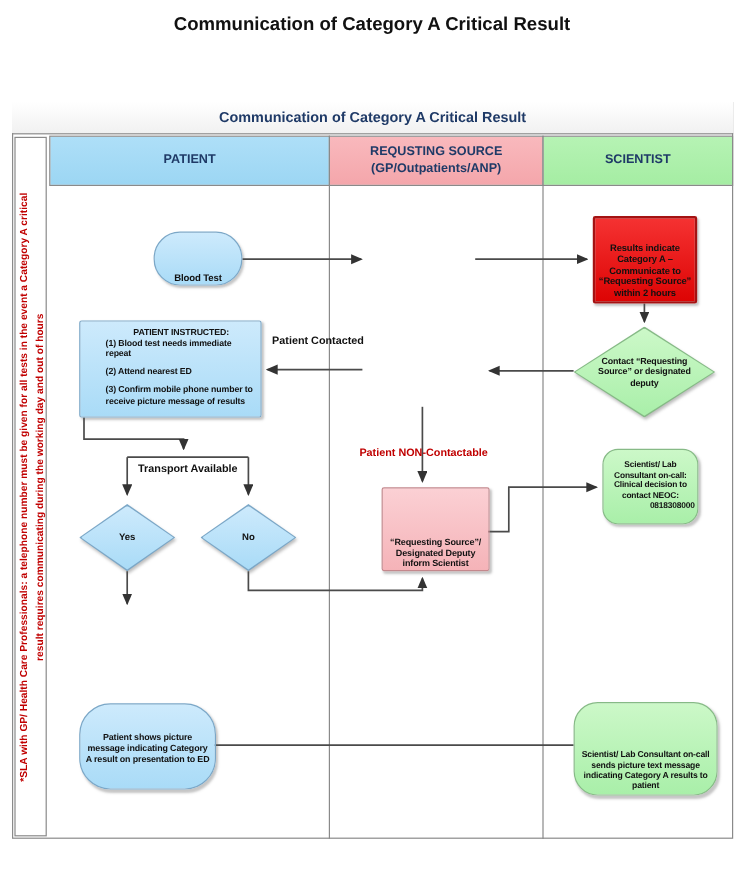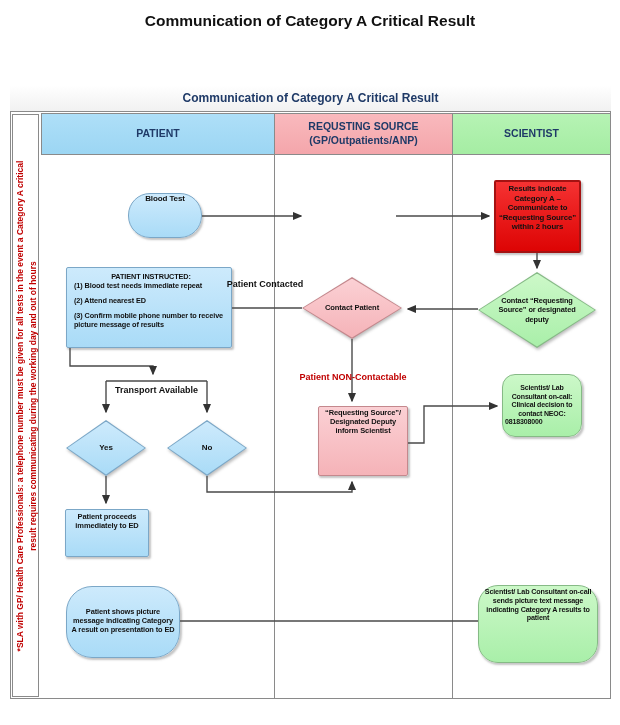--- a/index.html
+++ b/index.html
@@ -38,33 +38,33 @@
     font-weight:bold; color:var(--navy); text-align:center; font-size:10.5px; line-height:1.3; z-index:2;}
   .col-patient{left:41px; width:234px; background:linear-gradient(var(--header-blue),#9cd6f3);}
   .col-requesting{left:274px; width:179px; background:linear-gradient(var(--header-pink),#f4a6ab);}
   .col-scientist{left:452px; width:159px; background:linear-gradient(var(--header-green),#a5eda3);}
 
   .lane-sep{position:absolute; width:1px; background:var(--border-gray); top:155px; height:544px; z-index:0;}
   .sep1{left:274px;} .sep2{left:452px;}
 
   svg.flows{position:absolute; left:0; top:0; z-index:1; pointer-events:none;}
 
-  .node{position:absolute; z-index:2; display:flex; align-items:flex-start; justify-content:center;
+  .node{position:absolute; z-index:2; display:flex; align-items:flex-end; justify-content:center;
     text-align:center; font-weight:bold; color:#111; line-height:1.22; letter-spacing:-0.1px;
     box-shadow:1.5px 2px 2px rgba(90,90,90,.35);}
   .blue{background:linear-gradient(var(--blue-fill),var(--blue-fill2)); border:1px solid var(--blue-border);}
   .pink{background:linear-gradient(var(--pink-fill),var(--pink-fill2)); border:1px solid var(--pink-border);}
   .green{background:linear-gradient(var(--green-fill),var(--green-fill2)); border:1px solid var(--green-border);}
   .redbox{background:linear-gradient(#f53232,#dd0404); border:2px solid var(--red-box-border);}
 
   .n-blood{left:128px; top:193px; width:74px; height:45px; border-radius:22px; font-size:8px;}
   .n-acquires{left:307px; top:190px; width:89px; height:51px; border-radius:2px; font-size:7.6px; padding:2px;}
   .n-results{left:494px; top:180px; width:87px; height:73px; border-radius:2px; font-size:7.8px; padding:2px;}
-  .n-instructed{left:66px; top:267px; width:166px; height:81px; border-radius:2px;
-    display:block; text-align:left; font-size:7.3px; padding:4px 3px 0 7px; line-height:1.25;}
+  .n-instructed{left:66px; top:267px; width:152px; height:81px; border-radius:2px;
+    display:block; text-align:left; font-size:7.3px; padding:4px 3px 0 21px; line-height:1.25;}
   .n-instructed .hd{text-align:center; display:block;}
   .n-instructed .item{display:block; margin-bottom:6px;}
   .n-instructed .item3{margin-bottom:0;}
   .n-proceeds{left:65px; top:509px; width:84px; height:48px; border-radius:2px; font-size:7.5px; padding:2px;}
   .n-deputy{left:318px; top:406px; width:90px; height:70px; border-radius:2px; font-size:7.5px; padding:1px;}
   .n-oncall{left:502px; top:374px; width:80px; height:63px; border-radius:13px; font-size:7px;
     flex-direction:column; padding:2px; letter-spacing:-0.15px;}
   .n-shows{left:66px; top:586px; width:114px; height:72px; border-radius:26px; font-size:7.4px; padding:20px 4px;}
   .n-sends{left:478px; top:585px; width:120px; height:78px; border-radius:20px; font-size:7.2px;
     padding:2px 3px; letter-spacing:-0.15px;}
@@ -152,25 +152,20 @@
   <div class="node redbox n-results">
     <span>Results indicate Category A – Communicate to “Requesting Source” within 2 hours</span>
   </div>
 
   <div class="diamond d-green d-contact-source">
     <div class="d-bg"></div>
     <div class="d-fill"></div>
     <div class="d-text">Contact “Requesting Source” or designated deputy</div>
   </div>
 
-  <div class="diamond d-pink d-contact-patient">
-    <div class="d-bg"></div>
-    <div class="d-fill"></div>
-    <div class="d-text">Contact Patient</div>
-  </div>
 
   <div class="flow-label lbl-contacted">Patient Contacted</div>
   <div class="flow-label lbl-noncontact">Patient NON-Contactable</div>
   <div class="flow-label lbl-transport">Transport Available</div>
 
   <div class="node blue n-instructed">
     <span class="hd">PATIENT INSTRUCTED:</span>
     <span class="item">(1) Blood test needs immediate repeat</span>
     <span class="item">(2) Attend nearest ED</span>
     <span class="item item3">(3) Confirm mobile phone number to receive picture message of results</span>
@@ -181,23 +176,20 @@
     <div class="d-fill"></div>
     <div class="d-text">Yes</div>
   </div>
 
   <div class="diamond d-blue d-no">
     <div class="d-bg"></div>
     <div class="d-fill"></div>
     <div class="d-text">No</div>
   </div>
 
-  <div class="node blue n-proceeds">
-    <span>Patient proceeds immediately to ED</span>
-  </div>
 
   <div class="node pink n-deputy">
     <span>“Requesting Source”/ Designated Deputy inform Scientist</span>
   </div>
 
   <div class="node green n-oncall">
     <span>Scientist/ Lab Consultant on-call: Clinical decision to contact NEOC:</span>
     <span>0818308000</span>
   </div>
 

